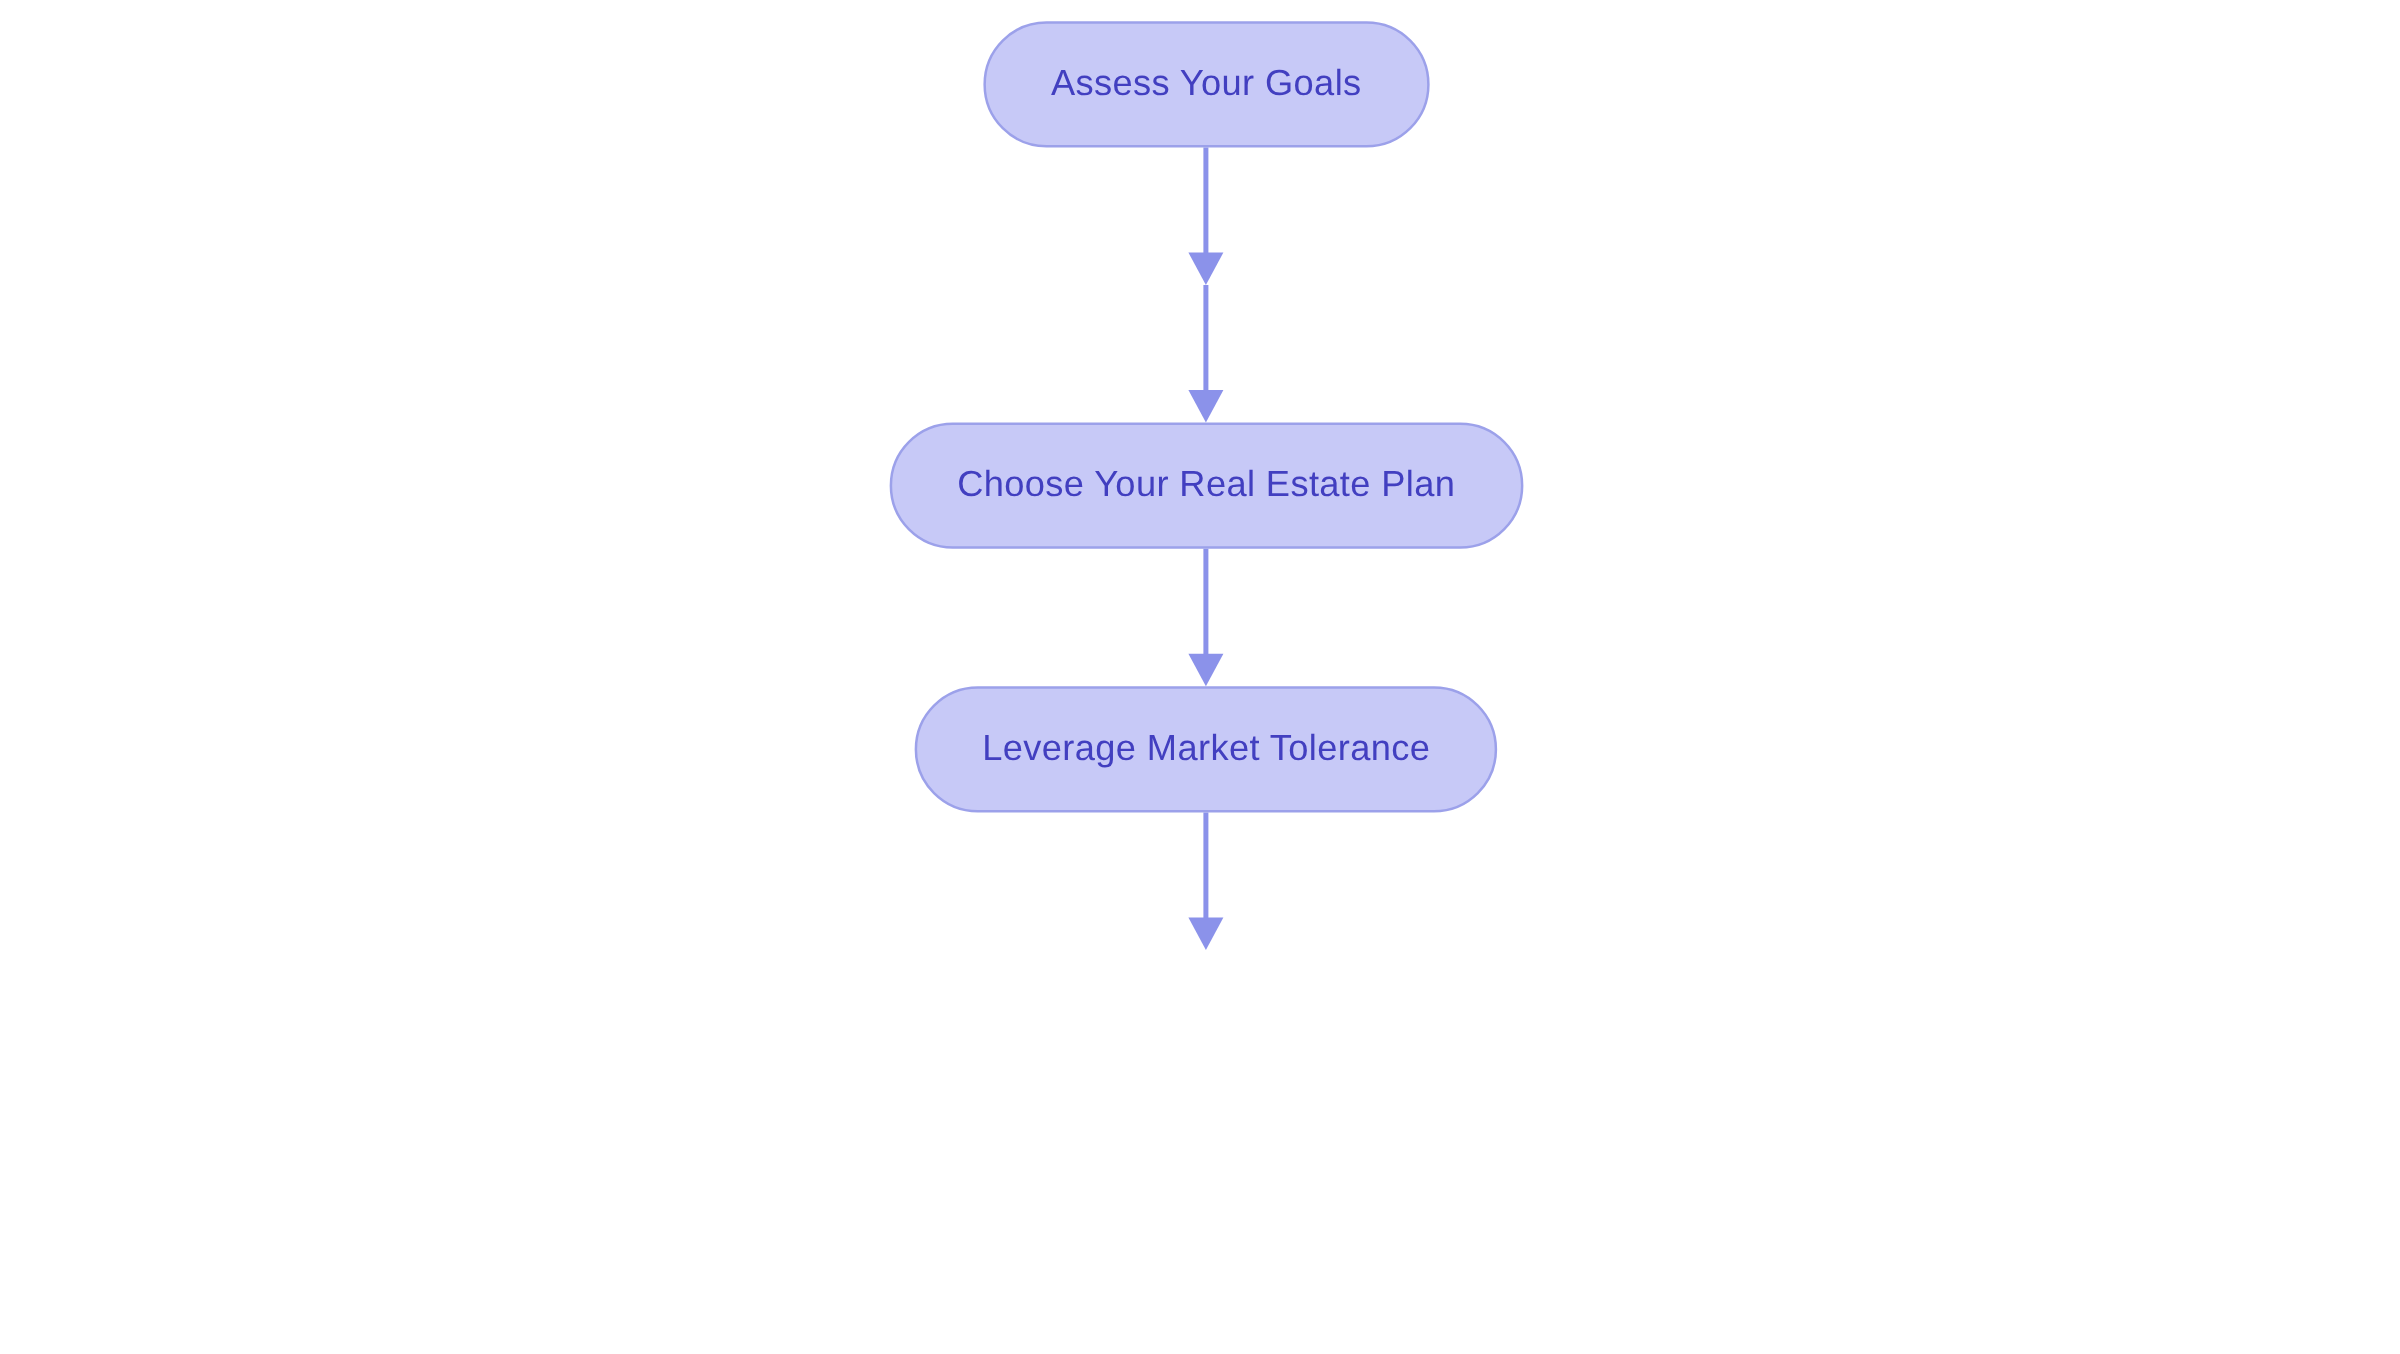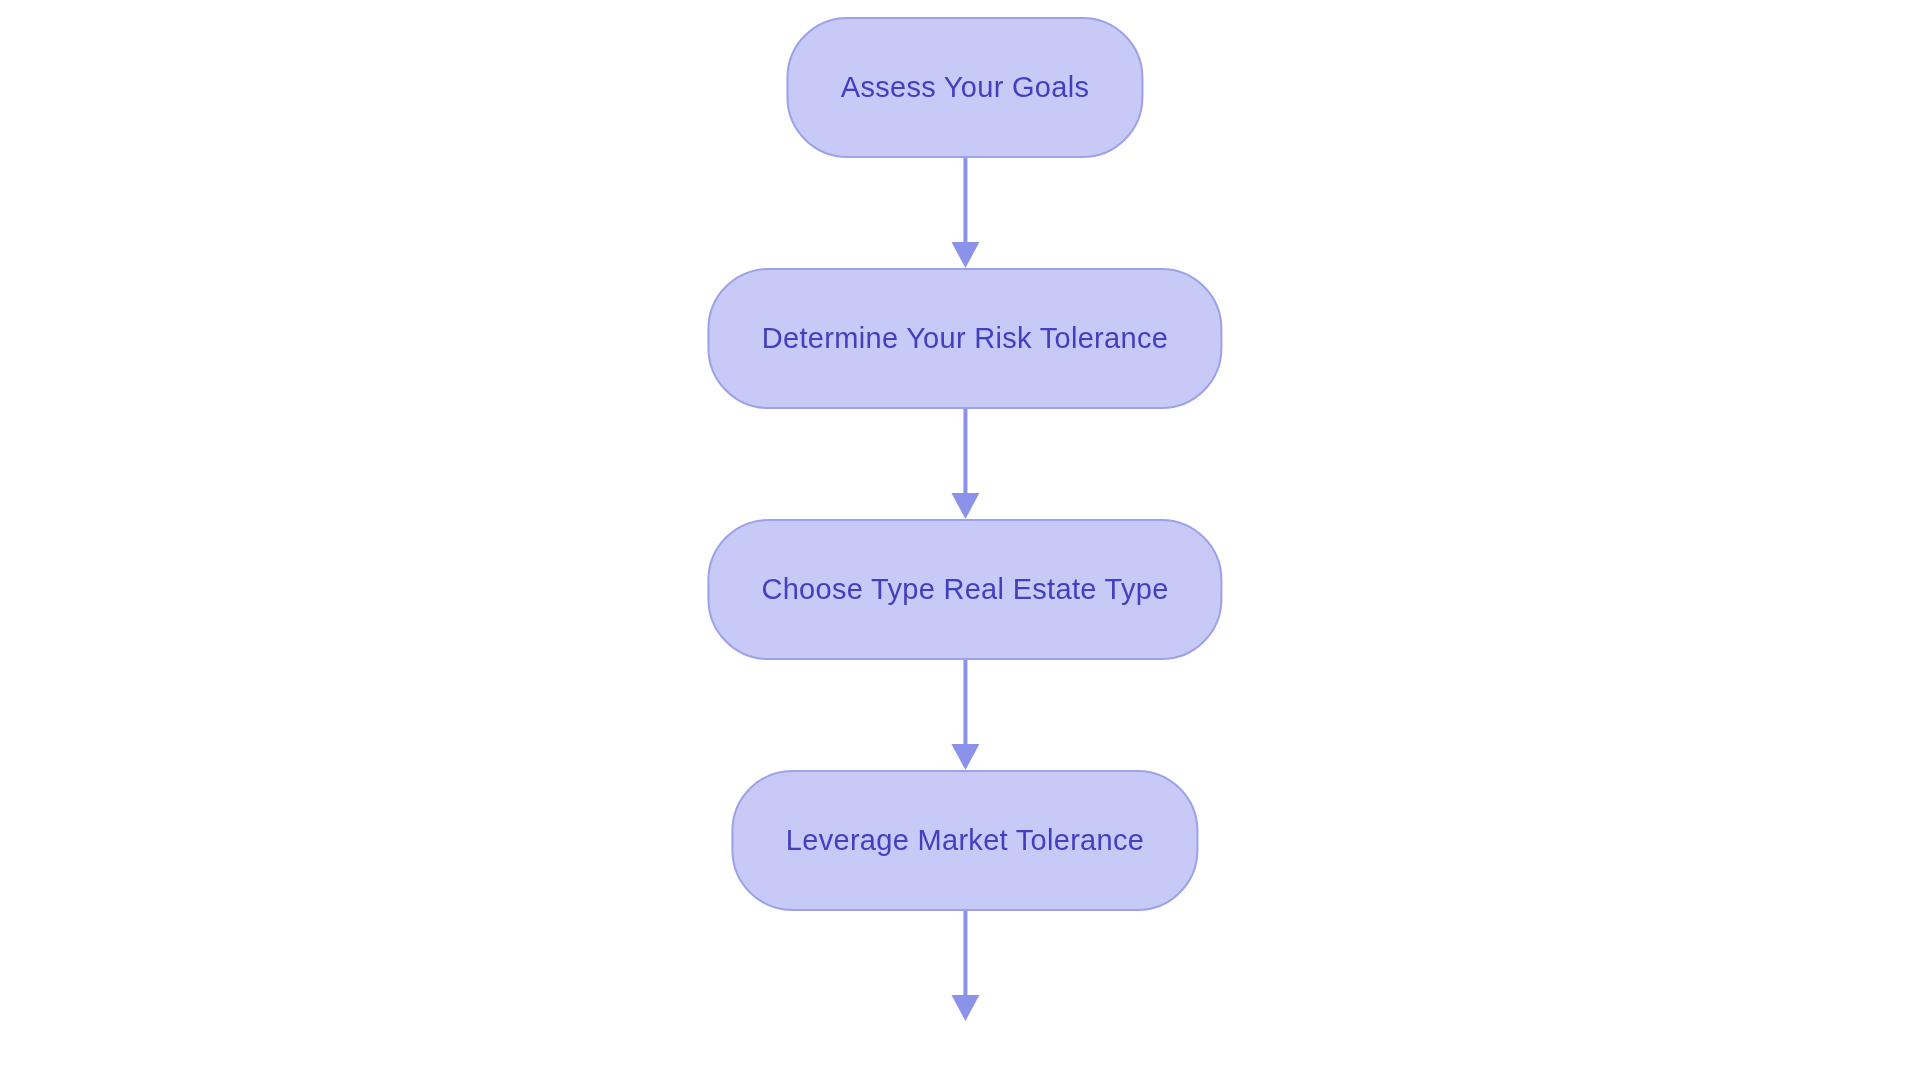--- a/index.html
+++ b/index.html
@@ -25,21 +25,21 @@
   .flow {
     position: absolute;
     left: 965px;
     top: 17px;
     transform: translateX(-50%);
     display: flex;
     flex-direction: column;
     align-items: center;
   }
   .node {
-    height: 141px;
+    height: 101px;
     padding: 0 52px;
     border-radius: 61px;
     background: var(--node-fill);
     border: 2px solid var(--node-border);
     display: flex;
     align-items: center;
     justify-content: center;
     white-space: nowrap;
     flex: 0 0 auto;
   }
@@ -83,31 +83,28 @@
 
   <div class="node">
     <span class="node-label">Assess Your Goals</span>
   </div>
 
   <div class="arrow">
     <span class="arrow-shaft"></span>
     <span class="arrow-head"></span>
   </div>
 
-  <div class="node">
-    <span class="node-label">Determine Your Risk Tolerance</span>
-  </div>
 
   <div class="arrow">
     <span class="arrow-shaft"></span>
     <span class="arrow-head"></span>
   </div>
 
   <div class="node">
-    <span class="node-label">Choose Type Real Estate Type</span>
+    <span class="node-label">Choose Your Real Estate Plan</span>
   </div>
 
   <div class="arrow">
     <span class="arrow-shaft"></span>
     <span class="arrow-head"></span>
   </div>
 
   <div class="node">
     <span class="node-label">Leverage Market Tolerance</span>
   </div>

